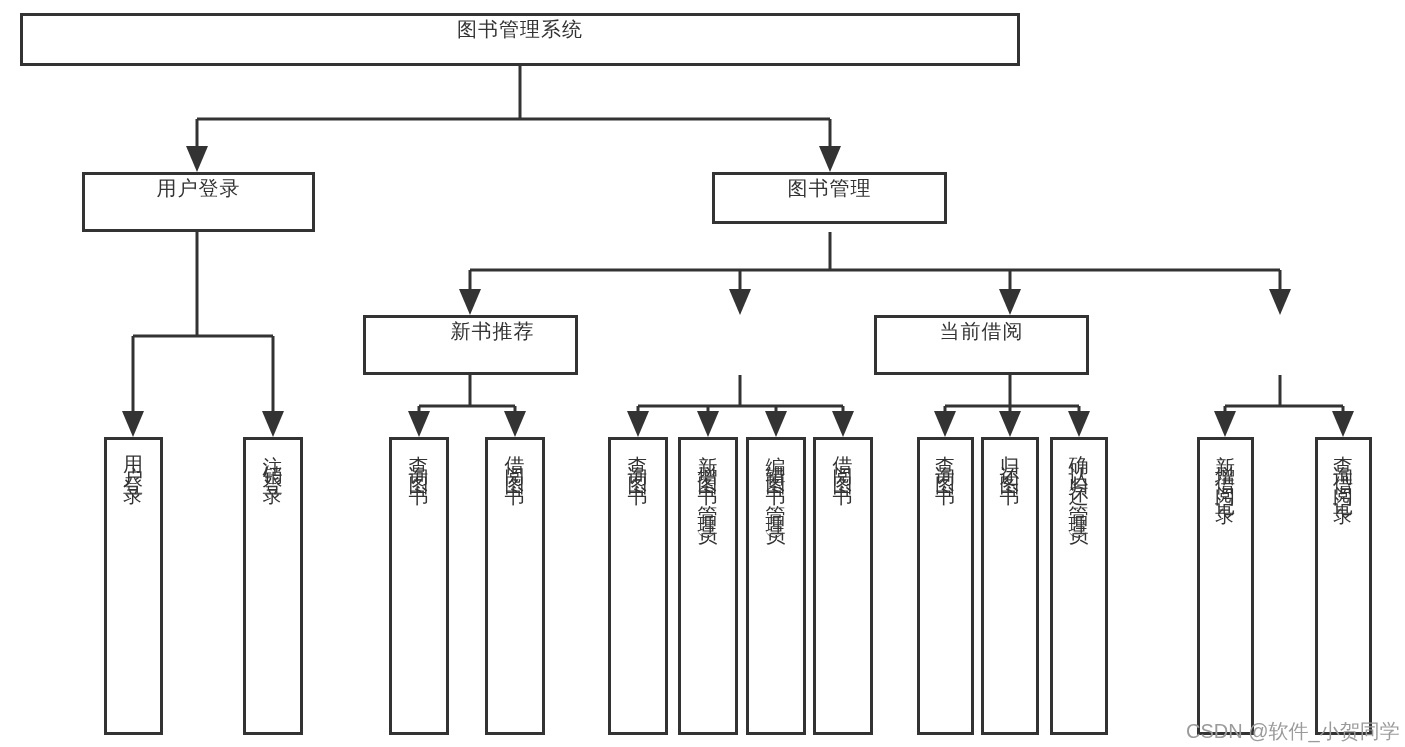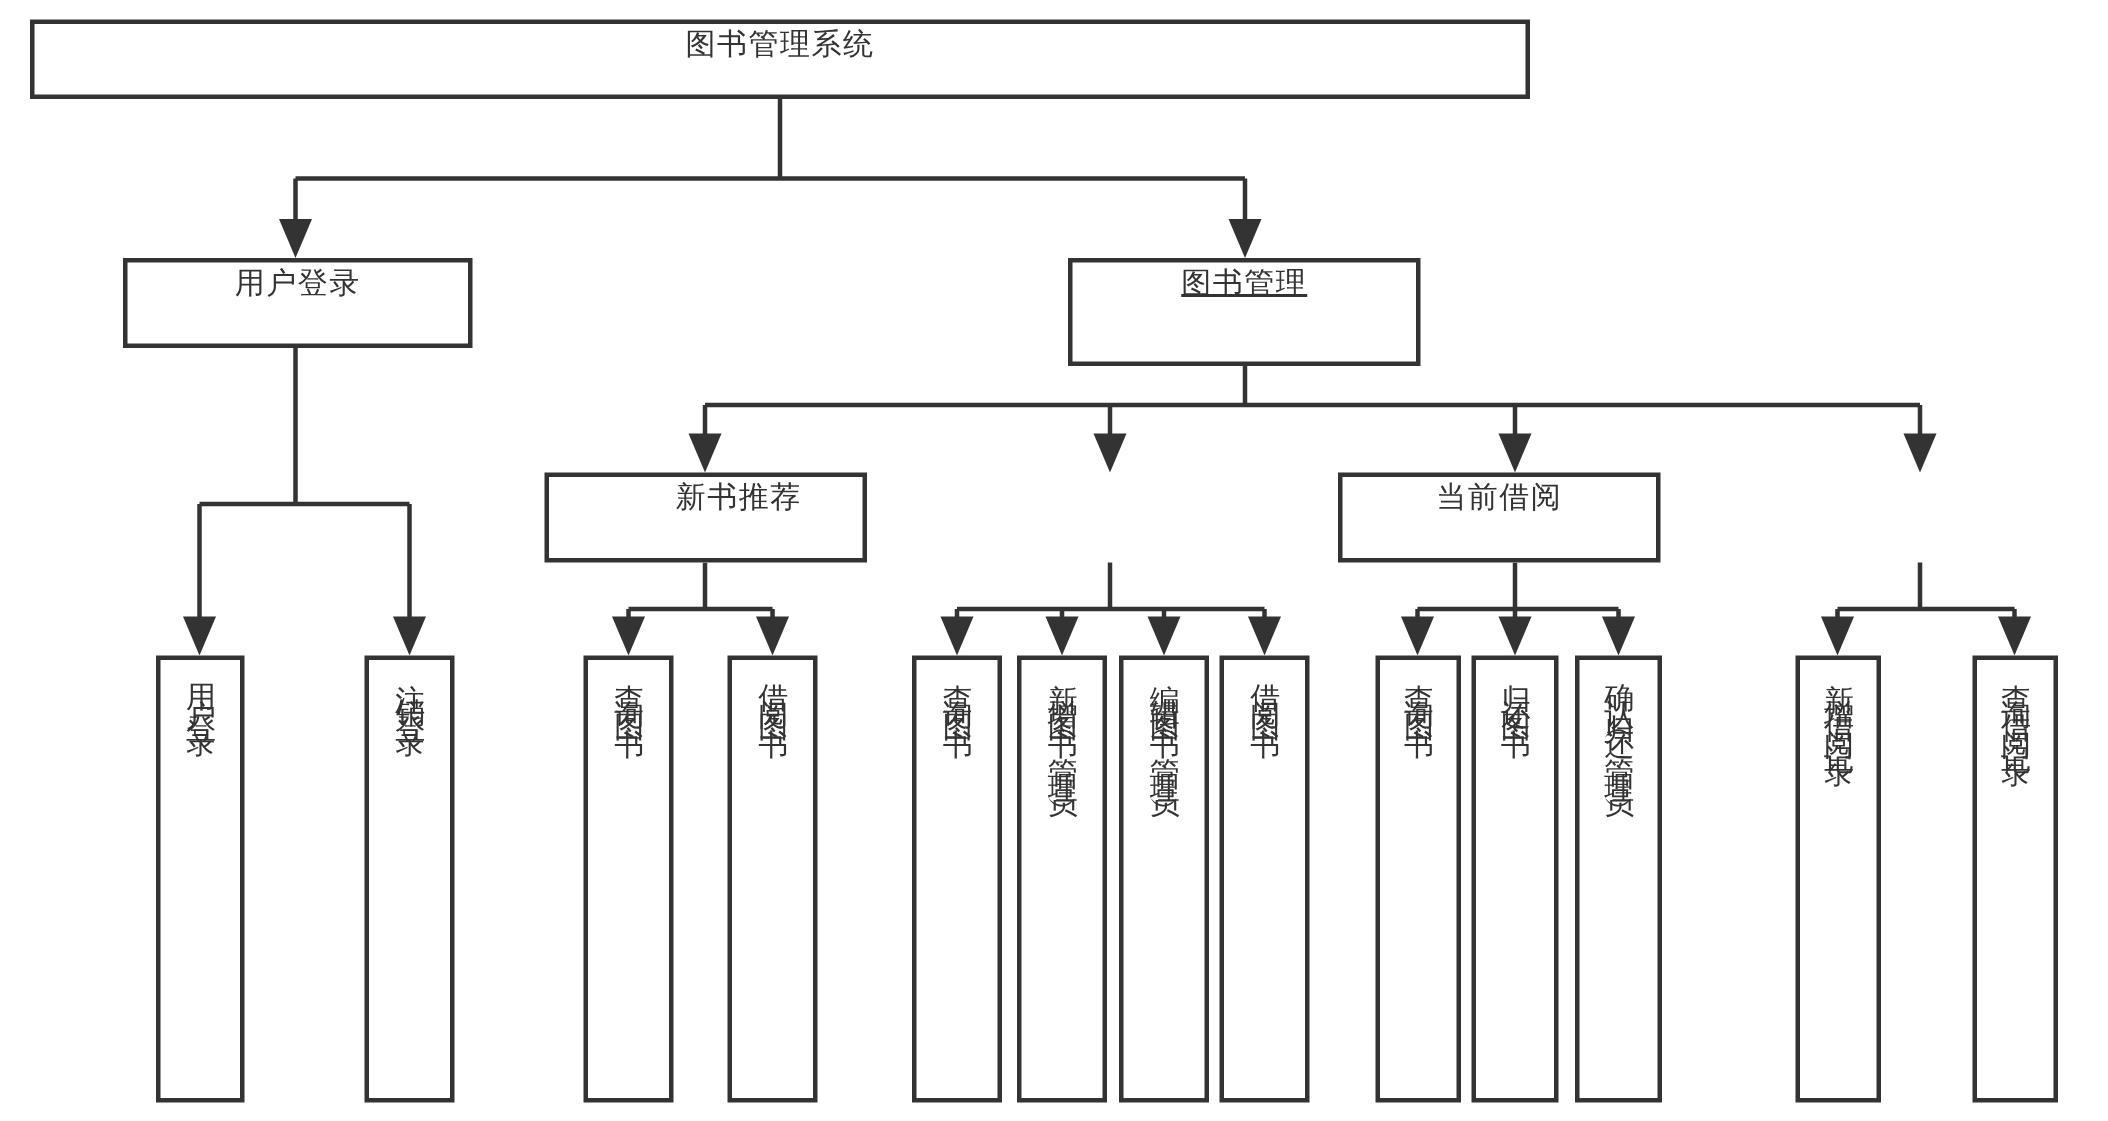--- a/index.html
+++ b/index.html
@@ -17,25 +17,25 @@
     border:3px solid #333333;
     background:#ffffff;
     display:flex;
     align-items:flex-start;
     justify-content:center;
     color:#333333;
   }
   .hlabel{font-size:20px;letter-spacing:1px;color:#333333;}
   .root{left:20px;top:13px;width:1000px;height:53px;}
   .l2u{left:82px;top:172px;width:233px;height:60px;}
-  .l2b{left:712px;top:172px;width:235px;height:72px;text-decoration:underline;}
+  .l2b{left:712px;top:172px;width:235px;height:52px;}
   .l3{top:315px;width:215px;height:60px;}
   .l3a{left:363px;padding-left:44px;}
   .l3b{left:633px;}
-  .l3c{left:892px;}
+  .l3c{left:874px;}
   .l3d{left:1172px;}
   .leaf{top:437px;height:298px;}
   .leaf span{
     writing-mode:vertical-rl;
     text-orientation:mixed;
     font-size:20px;
     letter-spacing:10px;
     line-height:1.1;
     color:#333333;
   }
@@ -186,14 +186,15 @@
     <span>确认归还（管理员）</span>
   </div>
 
   <div class="box leaf r1">
     <span>新增借阅记录</span>
   </div>
   <div class="box leaf r2">
     <span>查询借阅记录</span>
   </div>
 
+  <div class="watermark">CSDN @软件_小贺同学</div>
 
 </div>
 
 </body></html>

